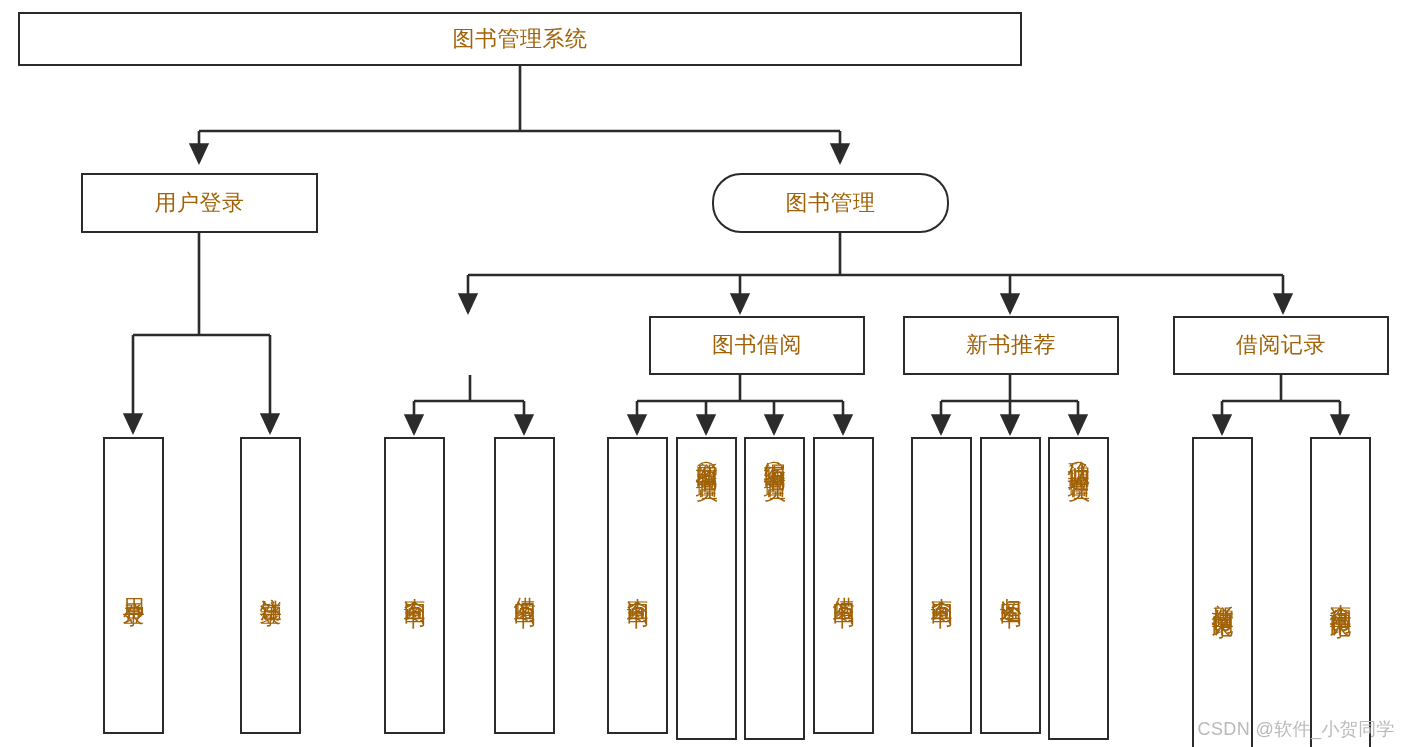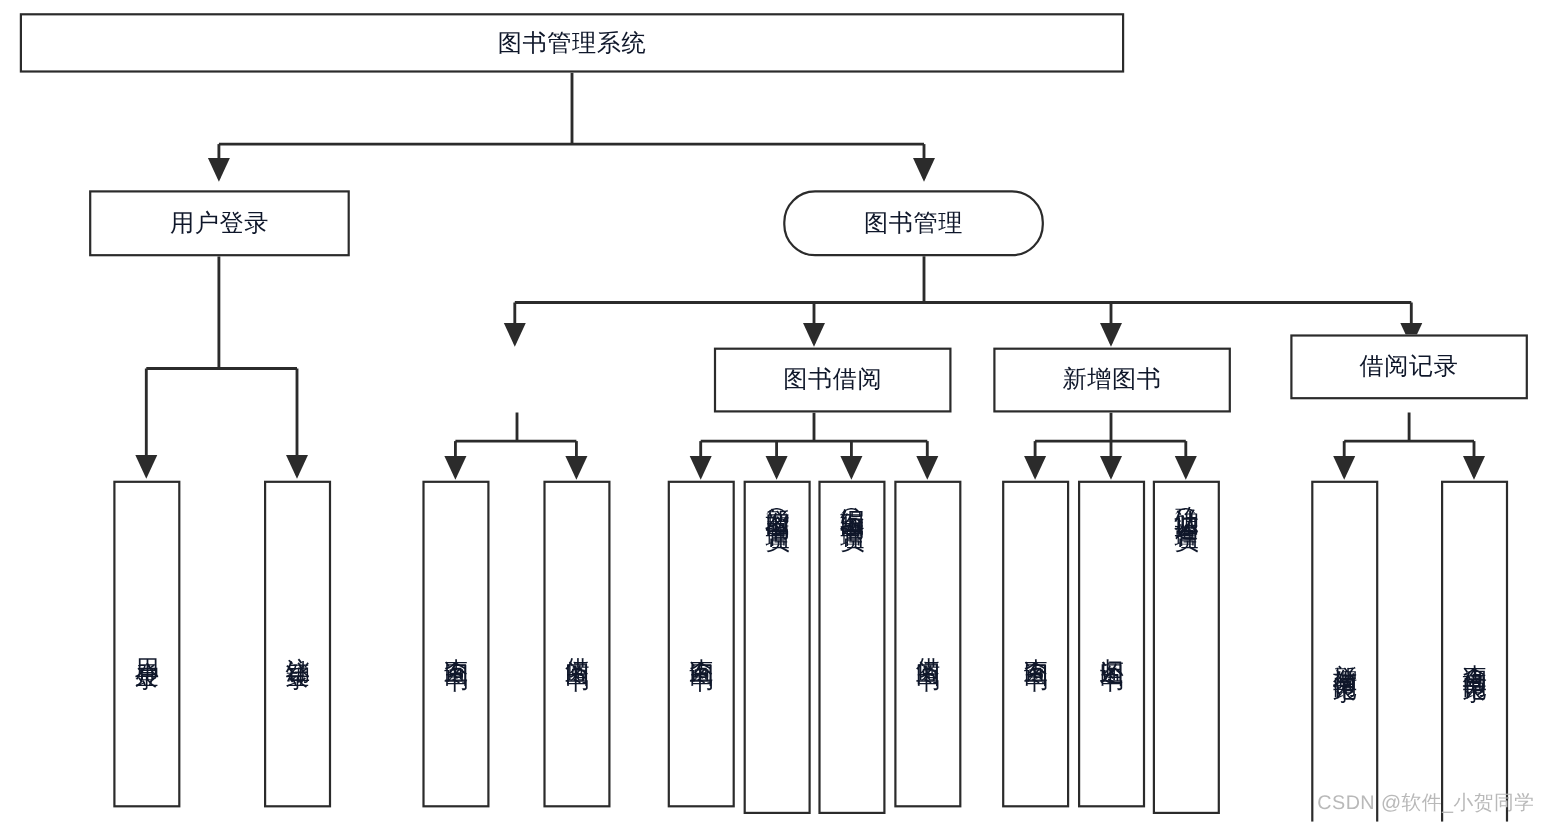--- a/index.html
+++ b/index.html
@@ -34,21 +34,21 @@
     border: 2.5px solid #2b2b2b;
     display: flex;
     align-items: center;
     justify-content: center;
     z-index: 2;
   }
   .node-label {
     font-size: 22px;
     line-height: 1.12;
     letter-spacing: 0.5px;
-    color: #0f172a;
+    color: #a16207;
     white-space: nowrap;
     text-align: center;
   }
   
   .node.horizontal .node-label {
     writing-mode: horizontal-tb;
   }
   
   .node.vertical {
     align-items: flex-start;
@@ -145,24 +145,24 @@
   <div class="node horizontal" style="left:712px; top:173px; width:237px; height:60px;border-radius:29px;">
     <span class="node-label">图书管理</span>
   </div>
 
 
   <div class="node horizontal" style="left:633px; top:316px; width:216px; height:59px;margin-left:16px;">
     <span class="node-label">图书借阅</span>
   </div>
 
   <div class="node horizontal" style="left:903px; top:316px; width:216px; height:59px;">
-    <span class="node-label">新增图书</span>
-  </div>
-
-  <div class="node horizontal" style="left:1173px; top:304px; width:216px; height:59px;">
+    <span class="node-label">新书推荐</span>
+  </div>
+
+  <div class="node horizontal" style="left:1173px; top:316px; width:216px; height:59px;">
     <span class="node-label">借阅记录</span>
   </div>
 
   <div class="node vertical centered" style="left:103px; top:437px; width:61px; height:297px;">
     <span class="node-label">用户登录</span>
   </div>
 
   <div class="node vertical centered" style="left:240px; top:437px; width:61px; height:297px;">
     <span class="node-label">注销登录</span>
   </div>

